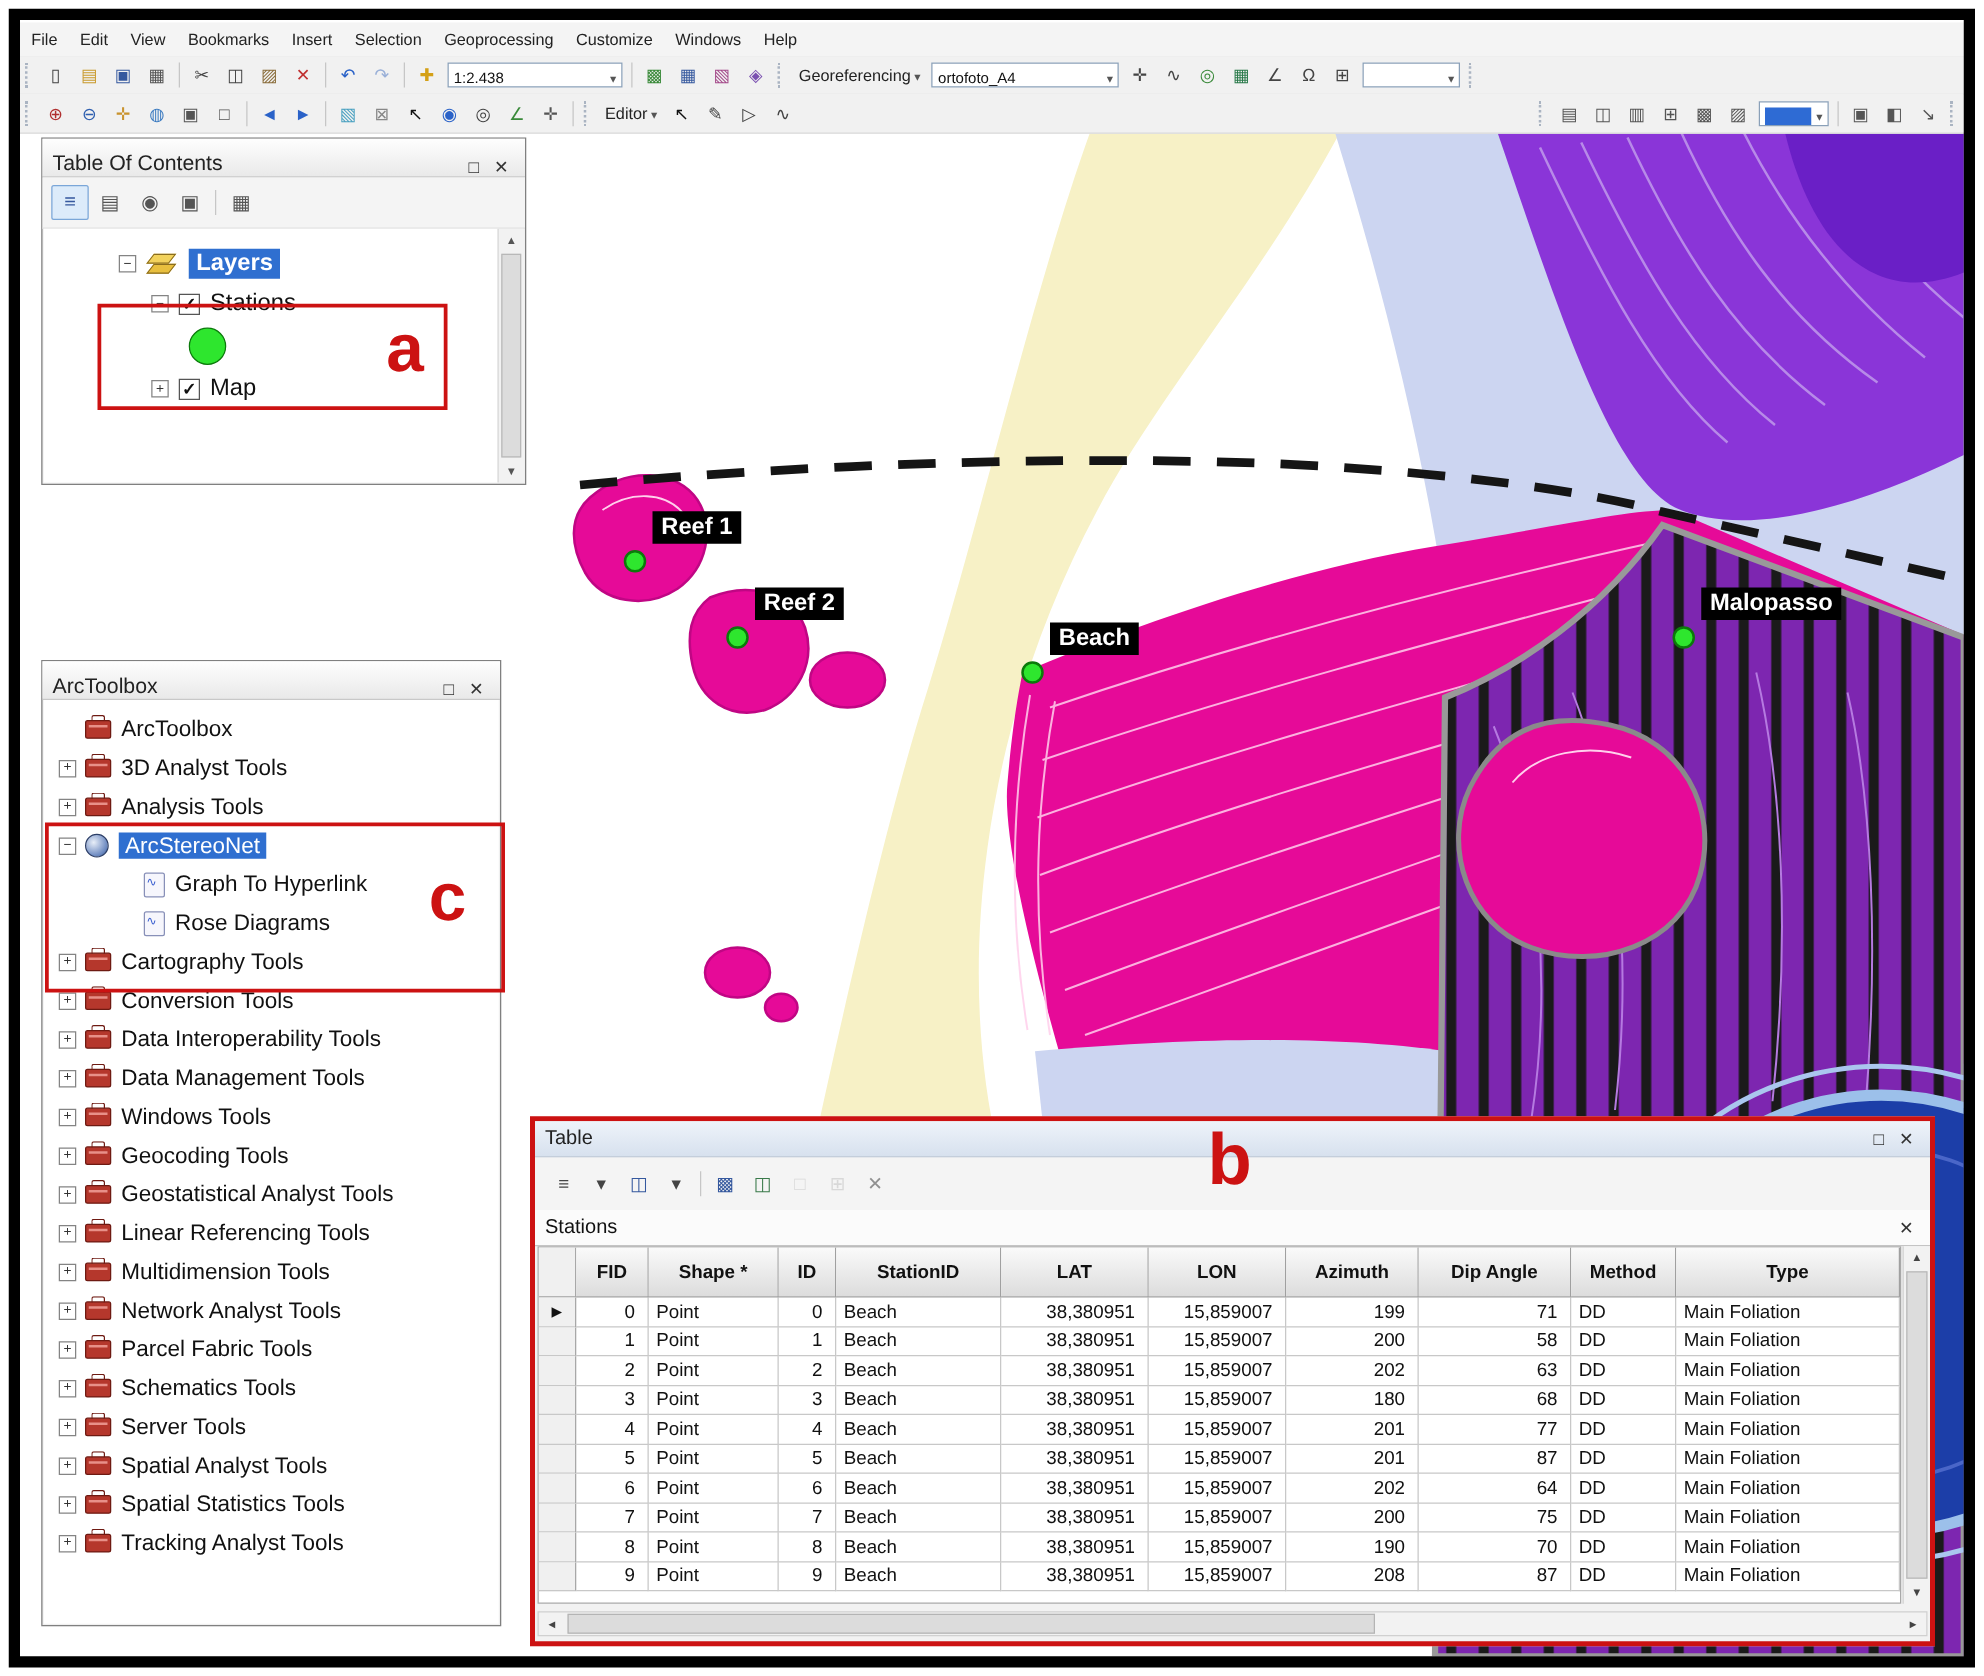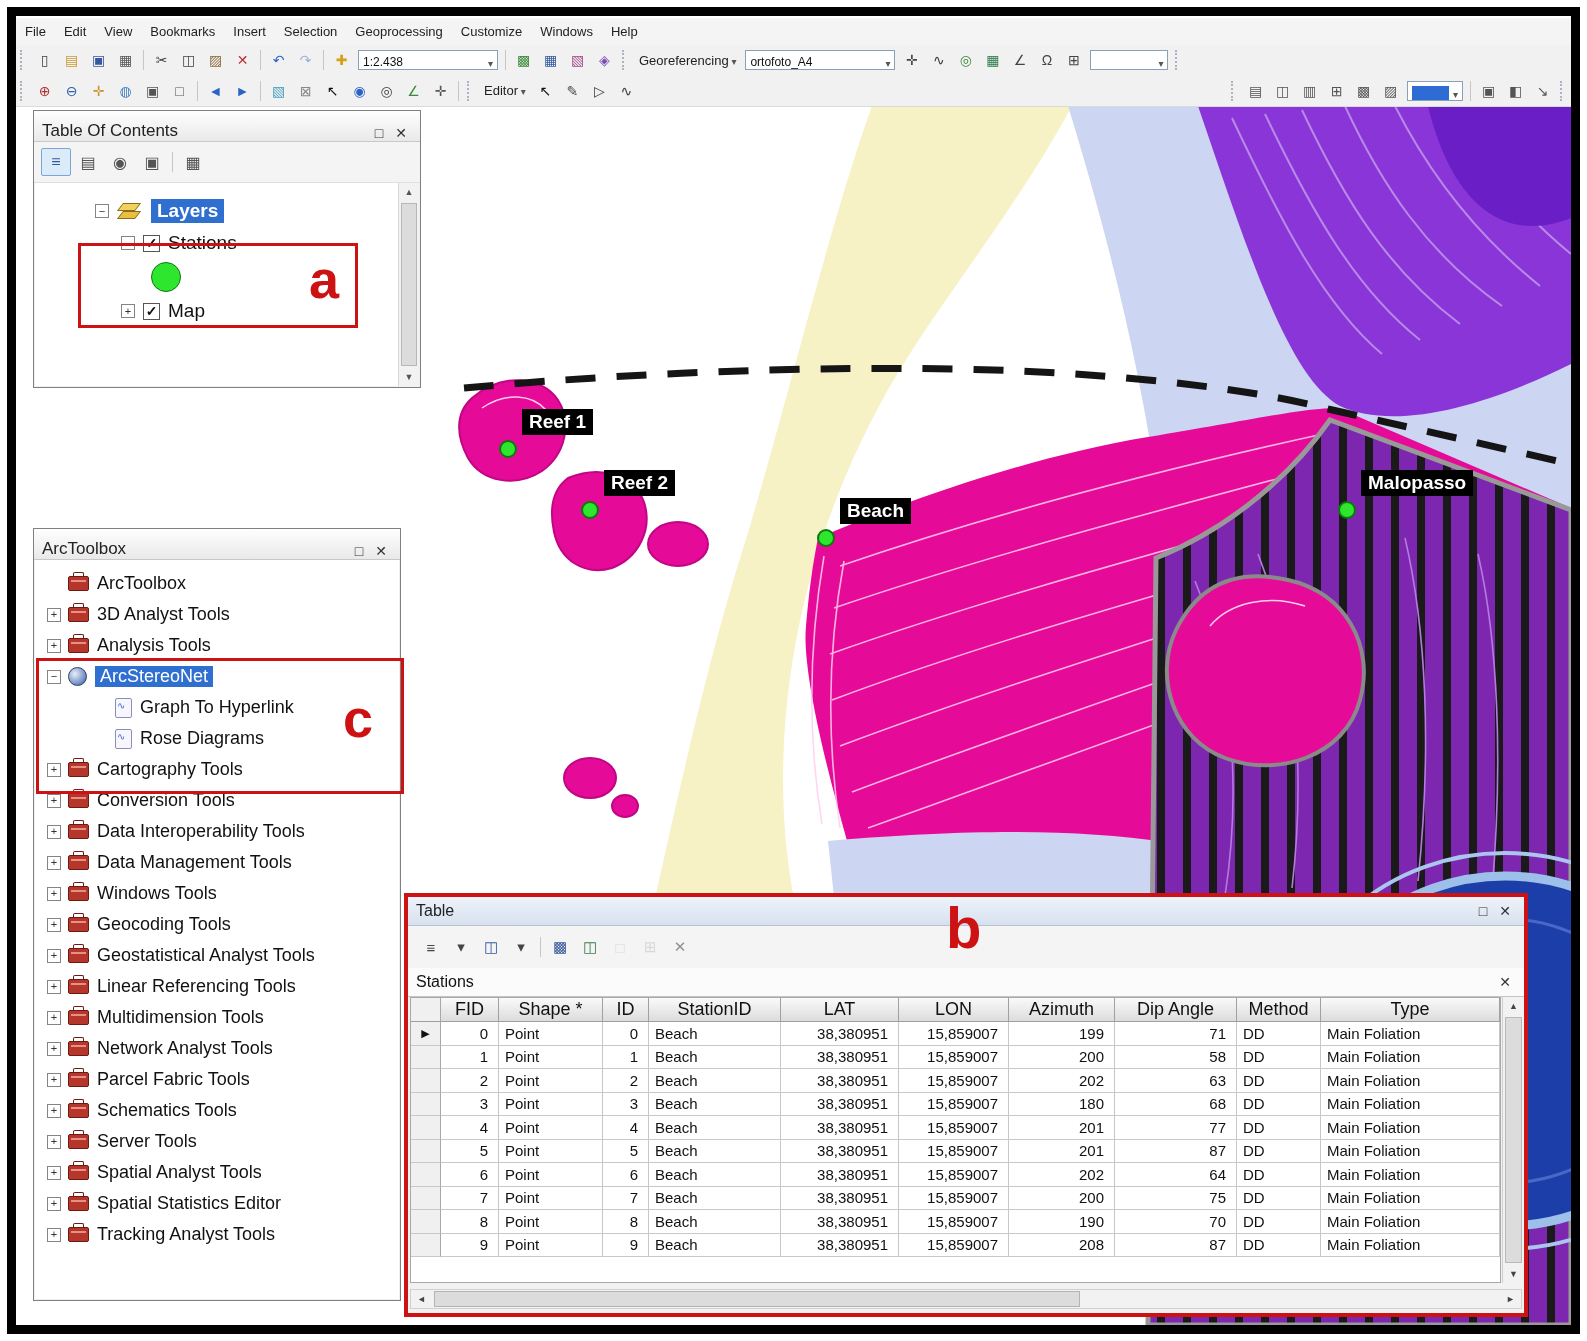--- a/index.html
+++ b/index.html
@@ -101,35 +101,35 @@
 
   
   .annot-box{position:absolute;border:3px solid var(--annotation-red,#cc1212);z-index:20;pointer-events:none}
   .annot-letter{position:absolute;font-size:54px;font-weight:bold;color:var(--annotation-red,#cc1212);line-height:1}
   #box-a{left:78px;top:243px;width:274px;height:79px}
   #box-a .annot-letter{right:16px;top:6px}
   #box-c{left:36px;top:658px;width:362px;height:130px}
   #box-c .annot-letter{right:28px;top:30px}
 
   
-  .table-window{position:absolute;left:404px;top:893px;width:1124px;height:424px;
+  .table-window{position:absolute;left:424px;top:893px;width:1124px;height:424px;
                 border:4px solid var(--annotation-red,#cc1212);background:#f2f2f2;z-index:12;box-sizing:border-box}
   .twtitle{height:28px;display:flex;align-items:center;background:linear-gradient(#eef3fa,#d7e1ee);
            border-bottom:1px solid #b8c4d4;font-size:16px;padding:0 8px;color:#222}
   .twtitle .t{flex:1}
   .twtoolbar{height:42px;display:flex;align-items:center;padding:0 8px;background:#f4f4f4}
   .twtoolbar .tbicon{width:26px;height:24px;font-size:15px}
   .letter-b{position:absolute;left:538px;top:2px;font-size:58px;font-weight:bold;
             color:var(--annotation-red,#cc1212);z-index:5;line-height:1}
   .twtabs{height:28px;display:flex;align-items:center;background:#fbfbfb;border-bottom:1px solid #c4c4c4;
           font-size:16px;padding:0 8px;color:#111}
   .twtabs .t{flex:1}
   .grid-wrap{position:absolute;left:2px;right:23px;top:100px;bottom:30px;background:#fff;
              border:1px solid #a8a8a8;overflow:hidden}
-  .grid-header{display:flex;height:24px;font-weight:normal;font-size:18px}
+  .grid-header{display:flex;height:40px;font-weight:bold;font-size:15px}
   .hcell{display:flex;align-items:center;justify-content:center;background:linear-gradient(#fafafa,#dcdcdc);
          border-right:1px solid #a0a0a0;border-bottom:1px solid #a0a0a0;box-sizing:border-box;
          white-space:nowrap;overflow:hidden;flex:none}
   .grid-row{display:flex;height:23.5px;background:#fff}
   .cell{display:flex;align-items:center;border-right:1px solid #c8c8c8;border-bottom:1px solid #c8c8c8;
         box-sizing:border-box;font-size:15px;padding:0 6px;white-space:nowrap;overflow:hidden;flex:none}
   .cell.num{justify-content:flex-end;padding-right:10px}
   .cell.sel,.hcell.sel{background:#f0f0f0;justify-content:center;padding:0;font-size:11px;color:#111;
         border-right:1px solid #a8a8a8}
   .w-sel{width:30px}
@@ -477,21 +477,21 @@
         <span class="tbx-label">Server Tools</span>
       </div>
       <div class="tbx-row">
         <span class="expander">+</span>
         <span class="toolbox-icon"></span>
         <span class="tbx-label">Spatial Analyst Tools</span>
       </div>
       <div class="tbx-row">
         <span class="expander">+</span>
         <span class="toolbox-icon"></span>
-        <span class="tbx-label">Spatial Statistics Editor</span>
+        <span class="tbx-label">Spatial Statistics Tools</span>
       </div>
       <div class="tbx-row">
         <span class="expander">+</span>
         <span class="toolbox-icon"></span>
         <span class="tbx-label">Tracking Analyst Tools</span>
       </div>
     </div>
 </div>
 
 <div class="annot-box" id="box-c">

